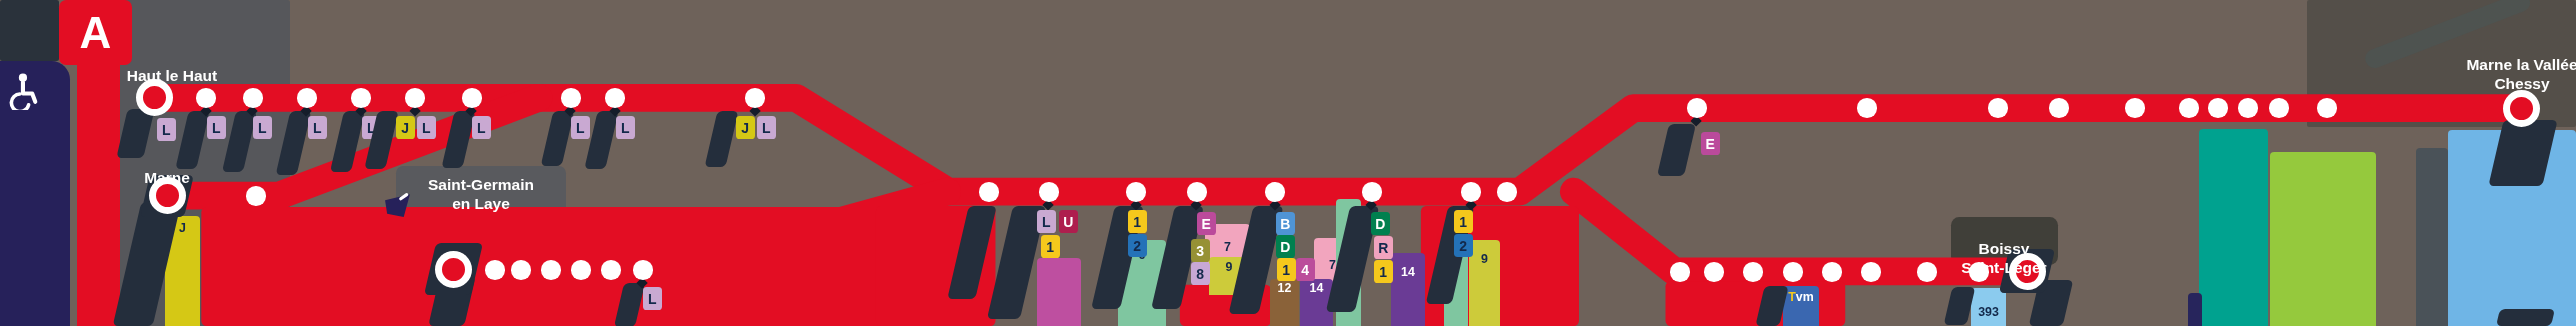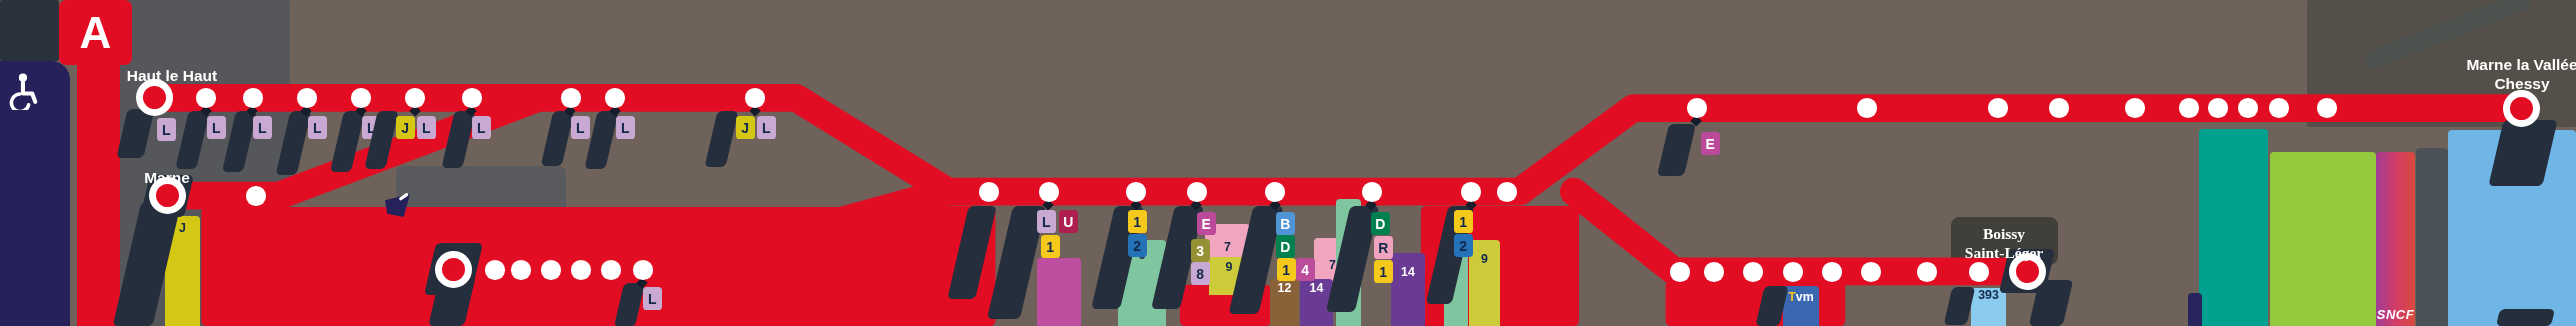--- a/index.html
+++ b/index.html
@@ -107,27 +107,24 @@
     <div class="bar" style="left: 1469px; top: 240px; width: 31px; height: 86px; background: rgb(205, 203, 58);">
       <div class="bl" style="padding-top: 12.4px; color: rgb(19, 41, 75);">9</div>
     </div>
     <div class="bar" style="left: 165px; top: 216px; width: 35px; height: 110px; background: rgb(213, 200, 21);">
       <div class="bl" style="padding-top: 5.2px; color: rgb(19, 41, 75);">J</div>
     </div>
     <div class="bar" style="left: 1783px; top: 286px; width: 36px; height: 40px; background: rgb(58, 103, 176);">
       <div class="bl" style="padding-top: 4.1px; color: rgb(255, 255, 255);"><span style="color:#F5C81C">T</span><span style="color:#fff">vm</span></div>
     </div>
     <div class="bar" style="left: 1971px; top: 288px; width: 35px; height: 38px; background: rgb(139, 203, 238);">
-      <div class="bl" style="padding-top: 0; color: rgb(19, 41, 75);">393</div>
+      <div class="bl" style="padding-top: 17px; color: rgb(19, 41, 75);">393</div>
     </div>
     <div class="bar" style="left: 2199px; top: 129px; width: 69px; height: 197px; background: rgb(0, 162, 143);"></div>
     <div class="bar" style="left: 2270px; top: 152px; width: 106px; height: 174px; background: rgb(149, 201, 61);"></div>
-    <div class="bar" style="left: 2376px; top: 152px; width: 39px; height: 174px; background: linear-gradient(90deg, rgb(160, 62, 150), rgb(210, 60, 104), rgb(218, 74, 60));">
-      <div class="sncfTxt">SNCF</div>
-    </div>
     <div class="bar" style="left: 2416px; top: 148px; width: 32px; height: 178px; background: rgb(74, 82, 88);"></div>
     <div class="bar" style="left: 2448px; top: 130px; width: 128px; height: 196px; background: rgb(111, 181, 230);"></div>
     <div class="bar" style="left: 2188px; top: 293px; width: 14.4px; height: 33px; background: rgb(39, 37, 92);"></div>
     <div class="blob" style="left: 127px; top: 202px; width: 40px; height: 124px;"></div>
     <div class="blob" style="left: 434px; top: 276px; width: 36px; height: 50px;"></div>
     <div class="blob" style="left: 2034px; top: 280px; width: 34px; height: 46px;"></div>
     <div class="blob" style="left: 2498px; top: 309px; width: 55px; height: 17px;"></div>
     <div class="blob" style="left: 122px; top: 109px; width: 27px; height: 49px;"></div>
     <div class="tick" style="left: 150px; top: 107px;"></div>
     <div class="badge" style="left: 157px; top: 118px; background: rgb(201, 169, 210); color: rgb(19, 41, 75);">L</div>
@@ -248,21 +245,25 @@
     <div class="blob" style="left: 1948px; top: 287px; width: 23px; height: 38px;"></div>
     <div class="dot" style="left: 1969px; top: 262px;"></div>
     <div class="blob" style="left: 2004px; top: 249px; width: 46px; height: 44px;"></div>
     <div class="ring" style="left: 2009px; top: 253px; background: rgb(227, 13, 35);"></div>
     <div class="lbl" style="left: 172px; top: 66px;">
       <div>Haut le Haut</div>
     </div>
     <div class="lbl" style="left: 167px; top: 168px;">
       <div>Marne</div>
     </div>
-    <div class="lbl" style="left: 2004px; top: 224px; font-family: Liberation Serif, serif;">
+    <div class="lbl" style="left: 481px; top: 175px;">
+      <div>Saint-Germain</div>
+      <div>en Laye</div>
+    </div>
+    <div class="lbl" style="left: 2004px; top: 239px;">
       <div>Boissy</div>
       <div>Saint-Léger</div>
     </div>
     <div class="lbl" style="left: 2522px; top: 55px;">
       <div>Marne la Vallée</div>
       <div>Chessy</div>
     </div>
   </div>
 
 

